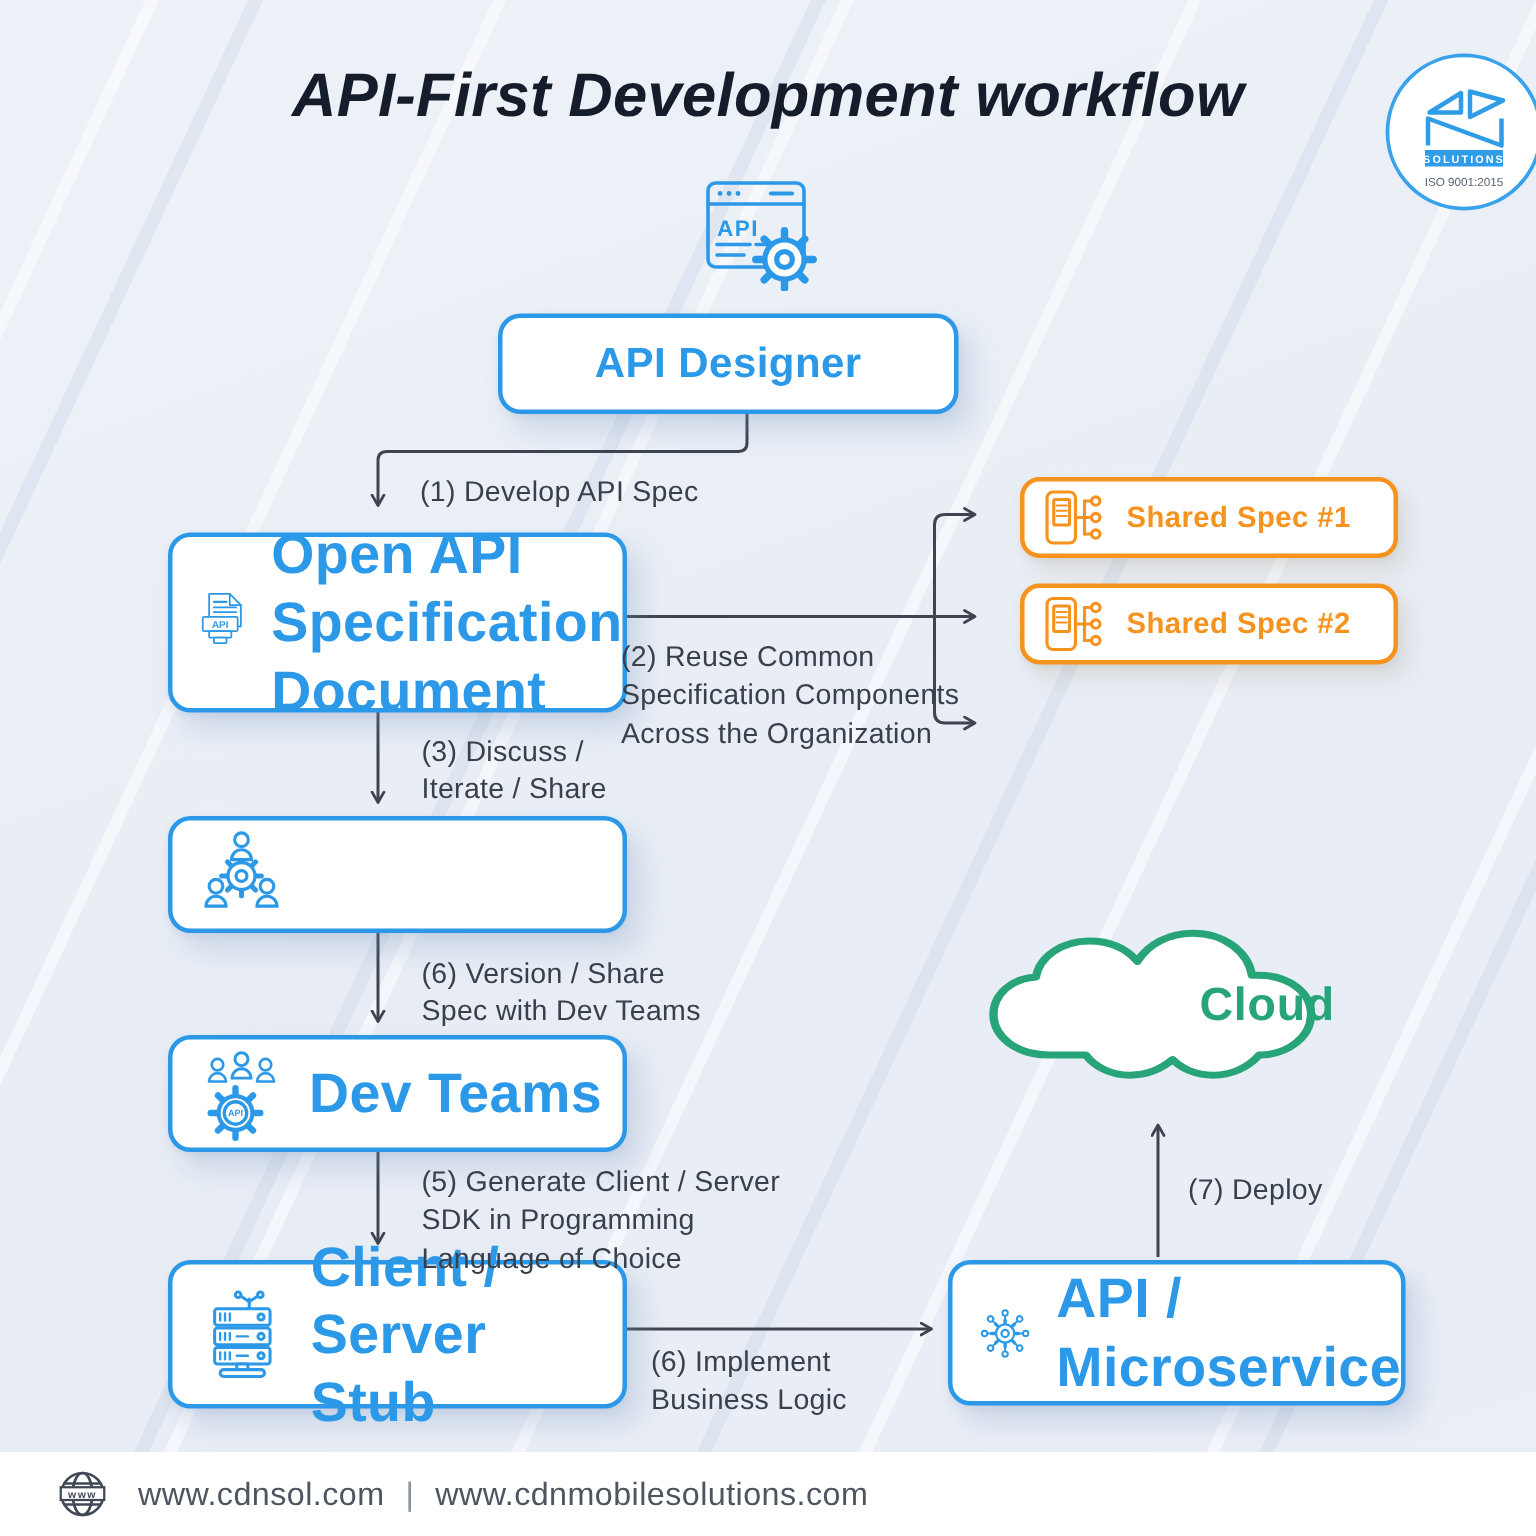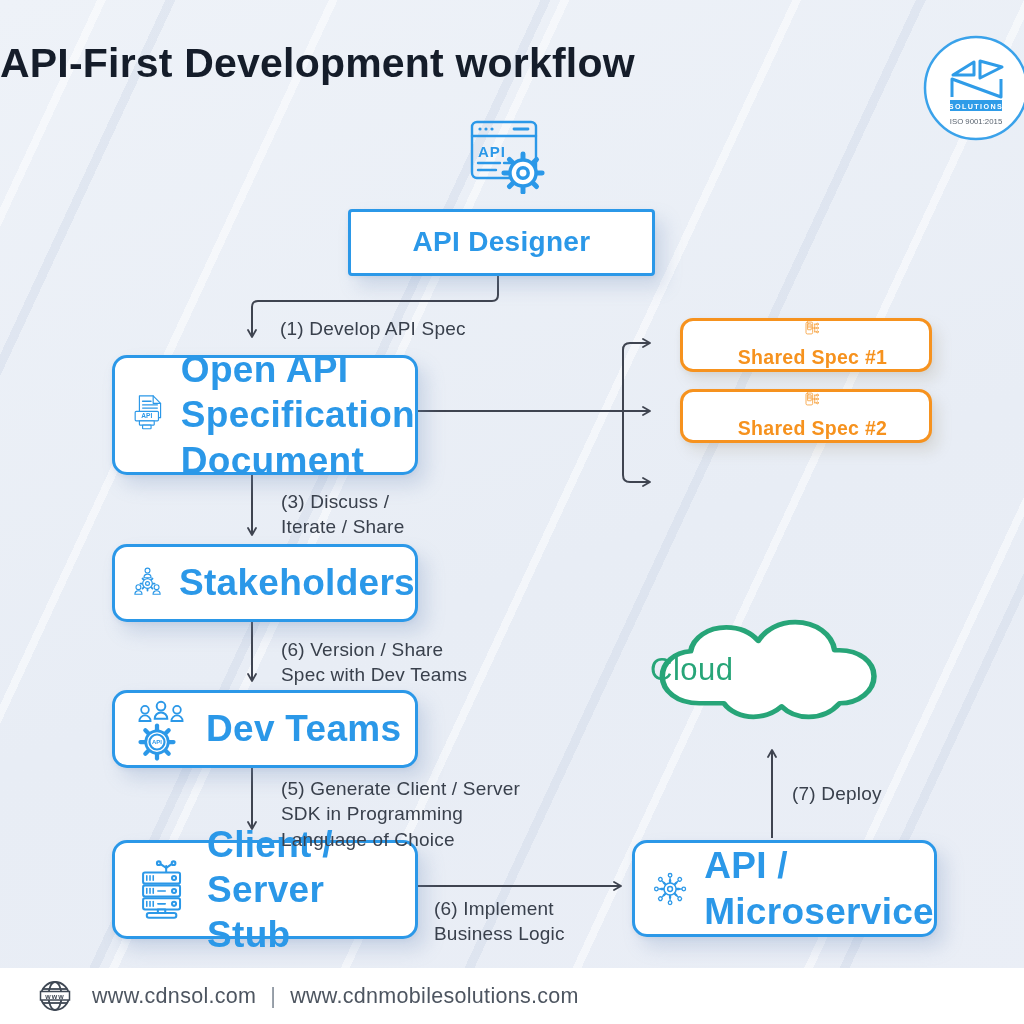--- a/index.html
+++ b/index.html
@@ -3,36 +3,36 @@
 <meta charset="utf-8">
 <style>
   html,body{margin:0;padding:0;}
   body{width:1024px;height:1024px;overflow:hidden;font-family:"Liberation Sans",sans-serif;}
   .canvas{position:relative;width:1024px;height:1024px;overflow:hidden;
     background:linear-gradient(160deg,#eef2f8 0%,#e8edf5 55%,#eaeef6 100%);}
   .bg-streaks{position:absolute;inset:0;pointer-events:none;
     background:
       repeating-linear-gradient(115deg, rgba(255,255,255,0) 0 88px, rgba(255,255,255,.50) 88px 96px, rgba(255,255,255,0) 96px 210px),
       repeating-linear-gradient(115deg, rgba(196,207,226,0) 0 150px, rgba(196,207,226,.30) 150px 159px, rgba(196,207,226,0) 159px 340px);}
-  .title{position:absolute;top:40px;left:0;right:0;text-align:left;
-    font-size:41px;font-weight:bold;color:#151d2a;letter-spacing:.2px;}
+  .title{position:absolute;top:40px;left:0;right:0;text-align:center;
+    font-size:41px;font-weight:bold;color:#151d2a;letter-spacing:.2px;font-style:italic;}
   
   .box{position:absolute;background:#fff;border:3px solid #2b98e8;border-radius:15px;
     display:flex;align-items:center;justify-content:center;z-index:2;
     box-shadow:9px 11px 18px rgba(120,148,190,.26),0 2px 4px rgba(120,148,190,.12);}
   .box .lbl{color:#2b98e8;font-weight:bold;font-size:37px;letter-spacing:.3px;white-space:pre-line;line-height:1.22;}
   .box.row{justify-content:flex-start;padding-left:17px;gap:16px;}
   .box-orange{position:absolute;background:#fff;border:3px solid #f6921e;border-radius:13px;
     display:flex;align-items:center;padding-left:13px;gap:11px;z-index:2;
-    box-shadow:7px 9px 14px rgba(150,140,110,.18),0 2px 4px rgba(150,140,110,.10);flex-direction:column;}
+    box-shadow:7px 9px 14px rgba(150,140,110,.18),0 2px 4px rgba(150,140,110,.10);}
   .box-orange .lbl{color:#f6921e;font-weight:bold;font-size:19.5px;letter-spacing:.3px;}
   .step{position:absolute;color:#39404c;font-size:19px;line-height:1.34;white-space:pre-line;z-index:2;letter-spacing:.2px;}
   .cloud-wrap{position:absolute;left:650px;top:618px;z-index:2;}
-  .cloud-text{position:absolute;left:0;top:34px;width:100%;text-align:left;
-    color:#27a578;font-size:31px;font-weight:normal;letter-spacing:.5px;}
+  .cloud-text{position:absolute;left:0;top:34px;width:100%;text-align:right;
+    color:#27a578;font-size:31px;font-weight:bold;letter-spacing:.5px;}
   .arrows{position:absolute;inset:0;z-index:1;}
   .footer{position:absolute;left:0;right:0;bottom:0;height:56px;background:#ffffff;z-index:5;
     display:flex;align-items:center;padding-left:36px;}
   .footer .urls{display:flex;align-items:baseline;gap:14px;margin-left:18px;
     color:#4d5560;font-size:21.5px;letter-spacing:.3px;}
   .footer .sep{color:#8a939e;}
   .logo{position:absolute;left:922px;top:34px;z-index:2;}
   svg{display:block;}
 </style>
 </head>
@@ -115,21 +115,21 @@
       <text x="10" y="43" font-size="15" font-weight="bold" fill="#2b98e8" stroke="none" letter-spacing="1">API</text>
       <line x1="10" y1="49" x2="32" y2="49"></line>
       <line x1="36" y1="49" x2="44" y2="49"></line>
       <line x1="10" y1="56" x2="28" y2="56"></line>
       <g transform="translate(55,59) scale(1.45)">
           <use href="#gearT"></use>
         </g>
     </svg>
   </div>
 
-  <div class="box" style="left:348px;top:209px;width:301px;height:61px;border-radius:4px">
+  <div class="box" style="left:332px;top:209px;width:301px;height:61px;border-radius:15px">
     <span class="lbl" style="font-size:28px">API Designer</span>
   </div>
 
   <div class="box row" style="left:112px;top:355px;width:283px;height:114px">
     <svg width="62" height="76" viewBox="0 0 62 78" stroke="#2b98e8" stroke-width="2.2" fill="none" stroke-linecap="round" stroke-linejoin="round">
       <path d="M14,3 H40 L54,17 V44 H14 Z" fill="#fff"></path>
       <path d="M40,3 V17 H54"></path>
       <line x1="20" y1="13" x2="36" y2="13" stroke-width="2.6"></line>
       <line x1="20" y1="20" x2="48" y2="20"></line>
       <line x1="20" y1="26" x2="48" y2="26"></line>
@@ -182,21 +182,20 @@
 
   <div class="box row" style="left:112px;top:544px;width:283px;height:72px">
     <svg width="58" height="62" viewBox="0 0 58 62" stroke="#2b98e8" stroke-width="2.2" fill="none" stroke-linecap="round">
       <g transform="translate(29,32)">
         <use href="#gearT"></use>
         <use href="#person" transform="translate(0,-18) scale(0.95)"></use>
         <use href="#person" transform="translate(-17,13) scale(0.95)"></use>
         <use href="#person" transform="translate(17,13) scale(0.95)"></use>
       </g>
     </svg>
-    <span class="lbl">Stakeholders</span>
   </div>
 
   <div class="box row" style="left:112px;top:690px;width:283px;height:72px">
     <svg width="58" height="64" viewBox="0 0 58 64" stroke="#2b98e8" stroke-width="2.2" fill="none" stroke-linecap="round">
       <use href="#person" transform="translate(13,18) scale(0.8)"></use>
       <use href="#person" transform="translate(29,15) scale(0.9)"></use>
       <use href="#person" transform="translate(45,18) scale(0.8)"></use>
       <g transform="translate(25,45)">
         <use href="#gearT" transform="scale(1.25)"></use>
         <circle r="7.5" fill="#fff"></circle>
@@ -258,20 +257,23 @@
   </div>
 
   <div class="cloud-wrap">
     <svg width="240" height="104" viewBox="0 0 195 100" preserveAspectRatio="none">
       <path d="M40,82 C22,82 10,70 10,56 C10,43 20,33 33,32 C35,19 47,9 62,9 C73,9 82,14 88,22 C94,11 105,4 118,4 C135,4 148,16 150,31 C151,31 153,31 154,31 C170,31 182,42 182,56 C182,70 170,82 154,82 C148,90 139,95 129,95 C120,95 112,91 107,85 C101,91 93,95 84,95 C74,95 65,90 60,82 Z" fill="#ffffff" stroke="#27a578" stroke-width="4.5" stroke-linejoin="round"></path>
     </svg>
     <div class="cloud-text">Cloud</div>
   </div>
 
   <div class="step" style="left:280px;top:316px">(1) Develop API Spec</div>
+  <div class="step" style="left:414px;top:426px">(2) Reuse Common
+Specification Components
+Across the Organization</div>
   <div class="step" style="left:281px;top:489px">(3) Discuss /
 Iterate / Share</div>
   <div class="step" style="left:281px;top:637px">(6) Version / Share
 Spec with Dev Teams</div>
   <div class="step" style="left:281px;top:776px">(5) Generate Client / Server
 SDK in Programming
 Language of Choice</div>
   <div class="step" style="left:434px;top:896px">(6) Implement
 Business Logic</div>
   <div class="step" style="left:792px;top:781px">(7) Deploy</div>

